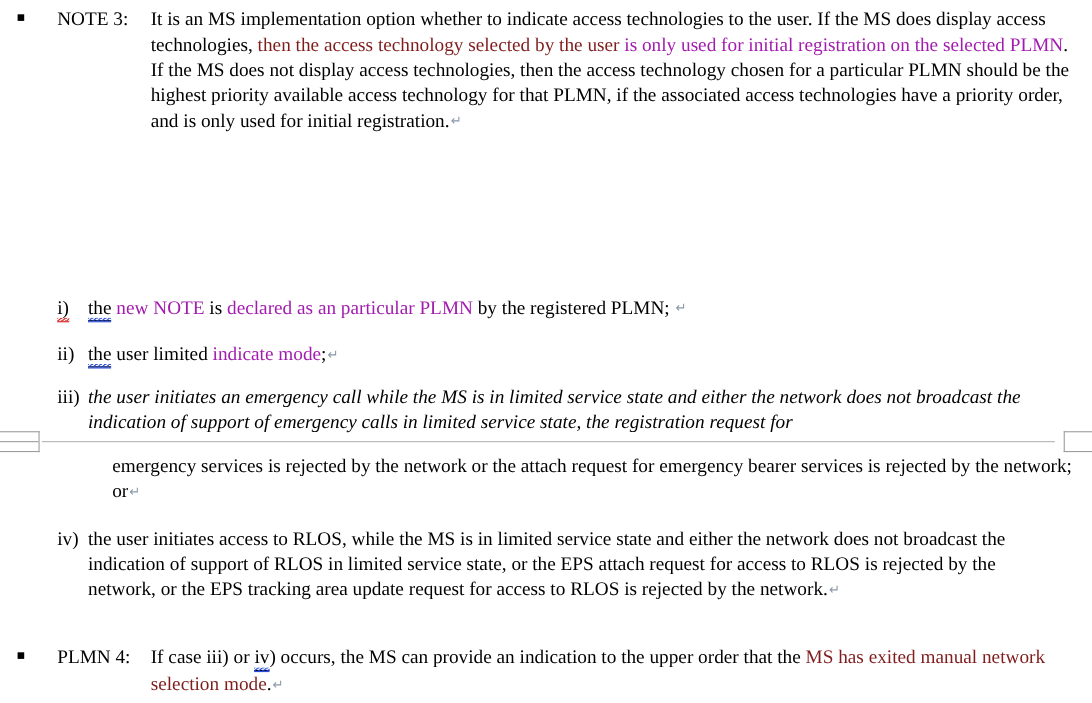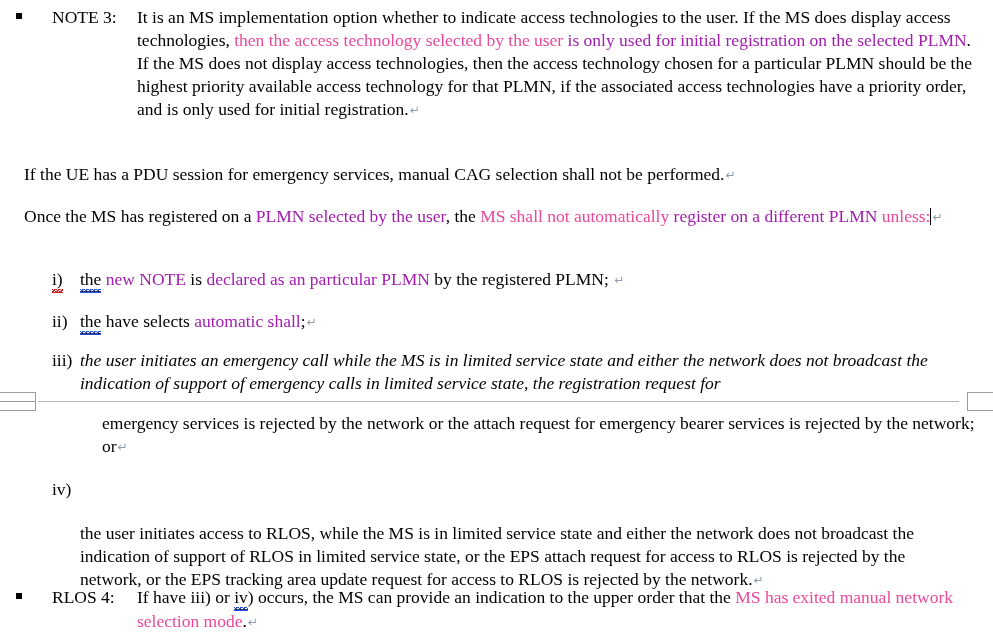--- a/index.html
+++ b/index.html
@@ -19,21 +19,21 @@
     overflow: hidden;
   }
 
   .page {
     position: relative;
     width: 993px;
     height: 639px;
   }
 
   
-  .red   { color: #ec4899; }
+  .red   { color: #7f1d1d; }
   .green { color: #a21caf; }
   .blk   { color: #000000; }
 
   
   .ret {
     color: #8e9aab;
     font-family: "DejaVu Sans", sans-serif;
     font-size: 12px;
     vertical-align: 1px;
     letter-spacing: 0;
@@ -197,41 +197,35 @@
 <div class="page">
 
   <div class="note-block" style="left:16px; top:6px; width:960px;">
     <span class="note-bullet"></span>
     <span class="note-label">NOTE 3:</span>
     <div class="note-body">
       <span class="blk">It is an MS implementation option whether to indicate access technologies to the user. If the MS does display access technologies, </span><span class="red">then the access technology selected by the user</span><span class="green"> is only used for initial registration on the selected PLMN</span><span class="blk">. If the MS does not display access technologies, then the access technology chosen for a particular PLMN should be the highest priority available access technology for that PLMN, if the associated access technologies have a priority order, and is only used for initial registration.</span><span class="ret">↵</span>
     </div>
   </div>
 
-  <div class="body-para" style="top:163px;">
-    <span>If the UE has a PDU session for emergency services, manual CAG selection shall not be performed.</span><span class="ret">↵</span>
-  </div>
-
-  <div class="body-para" style="top:205px;">
-    <span class="blk">Once the MS has registered on a </span><span class="green">PLMN selected by the user</span><span class="blk">, the </span><span class="red">MS shall not automatically</span><span class="green"> register on a different PLMN</span><span class="red"> unless:</span><span class="caret"></span><span class="ret">↵</span>
-  </div>
+
 
   <div class="roman-item" style="top:268px;">
     <span class="roman-marker">
       <span class="sp-red"><span>i)</span></span>
     </span>
     <span class="roman-text">
       <span class="sp-blue uline"><span>the</span></span><span class="green"> new NOTE</span><span class="blk"> is </span><span class="green">declared as an particular PLMN</span><span class="blk"> by the registered PLMN; </span><span class="ret">↵</span>
     </span>
   </div>
 
   <div class="roman-item" style="top:310px;">
     <span class="roman-marker">ii)</span>
     <span class="roman-text">
-      <span class="sp-blue uline"><span>the</span></span><span class="blk"> have selects </span><span class="green">automatic shall</span><span class="blk">;</span><span class="ret">↵</span>
+      <span class="sp-blue uline"><span>the</span></span><span class="blk"> user limited </span><span class="green">indicate mode</span><span class="blk">;</span><span class="ret">↵</span>
     </span>
   </div>
 
   <div class="roman-item" style="top:349px; width:900px;">
     <span class="roman-marker">iii)</span>
     <span class="roman-text" style="width:880px;font-style:italic;">the user initiates an emergency call while the MS is in limited service state and either the network does not broadcast the indication of support of emergency calls in limited service state, the registration request for</span>
   </div>
 
   <div class="page-sep" style="top:390px;">
     <span class="bracket-left"></span>
@@ -240,26 +234,26 @@
   </div>
 
   <div class="roman-item" style="top:412px; left:80px; width:900px;">
     <span style="position:absolute; left:0; top:0; width:895px;margin-left:22px;">
       <span>emergency services is rejected by the network or the attach request for emergency bearer services is rejected by the network; or</span><span class="ret">↵</span>
     </span>
   </div>
 
   <div class="roman-item" style="top:478px; width:900px;">
     <span class="roman-marker">iv)</span>
-    <span class="roman-text" style="width:890px;margin-top:44px;">
+    <span class="roman-text" style="width:890px;">
       <span>the user initiates access to RLOS, while the MS is in limited service state and either the network does not broadcast the indication of support of RLOS in limited service state, or the EPS attach request for access to RLOS is rejected by the network, or the EPS tracking area update request for access to RLOS is rejected by the network.</span><span class="ret">↵</span>
     </span>
   </div>
 
   <div class="note-block" style="left:16px; top:586px; width:960px;">
     <span class="note-bullet"></span>
-    <span class="note-label">RLOS 4:</span>
+    <span class="note-label">PLMN 4:</span>
     <div class="note-body">
-      <span class="blk">If have iii) or </span><span class="sp-blue uline"><span>iv</span></span><span class="blk">) occurs, the MS can provide an indication to the upper order that the </span><span class="red">MS has exited manual network selection mode</span><span class="blk">.</span><span class="ret">↵</span>
+      <span class="blk">If case iii) or </span><span class="sp-blue uline"><span>iv</span></span><span class="blk">) occurs, the MS can provide an indication to the upper order that the </span><span class="red">MS has exited manual network selection mode</span><span class="blk">.</span><span class="ret">↵</span>
     </div>
   </div>
 
 </div>
 
 </body></html>

